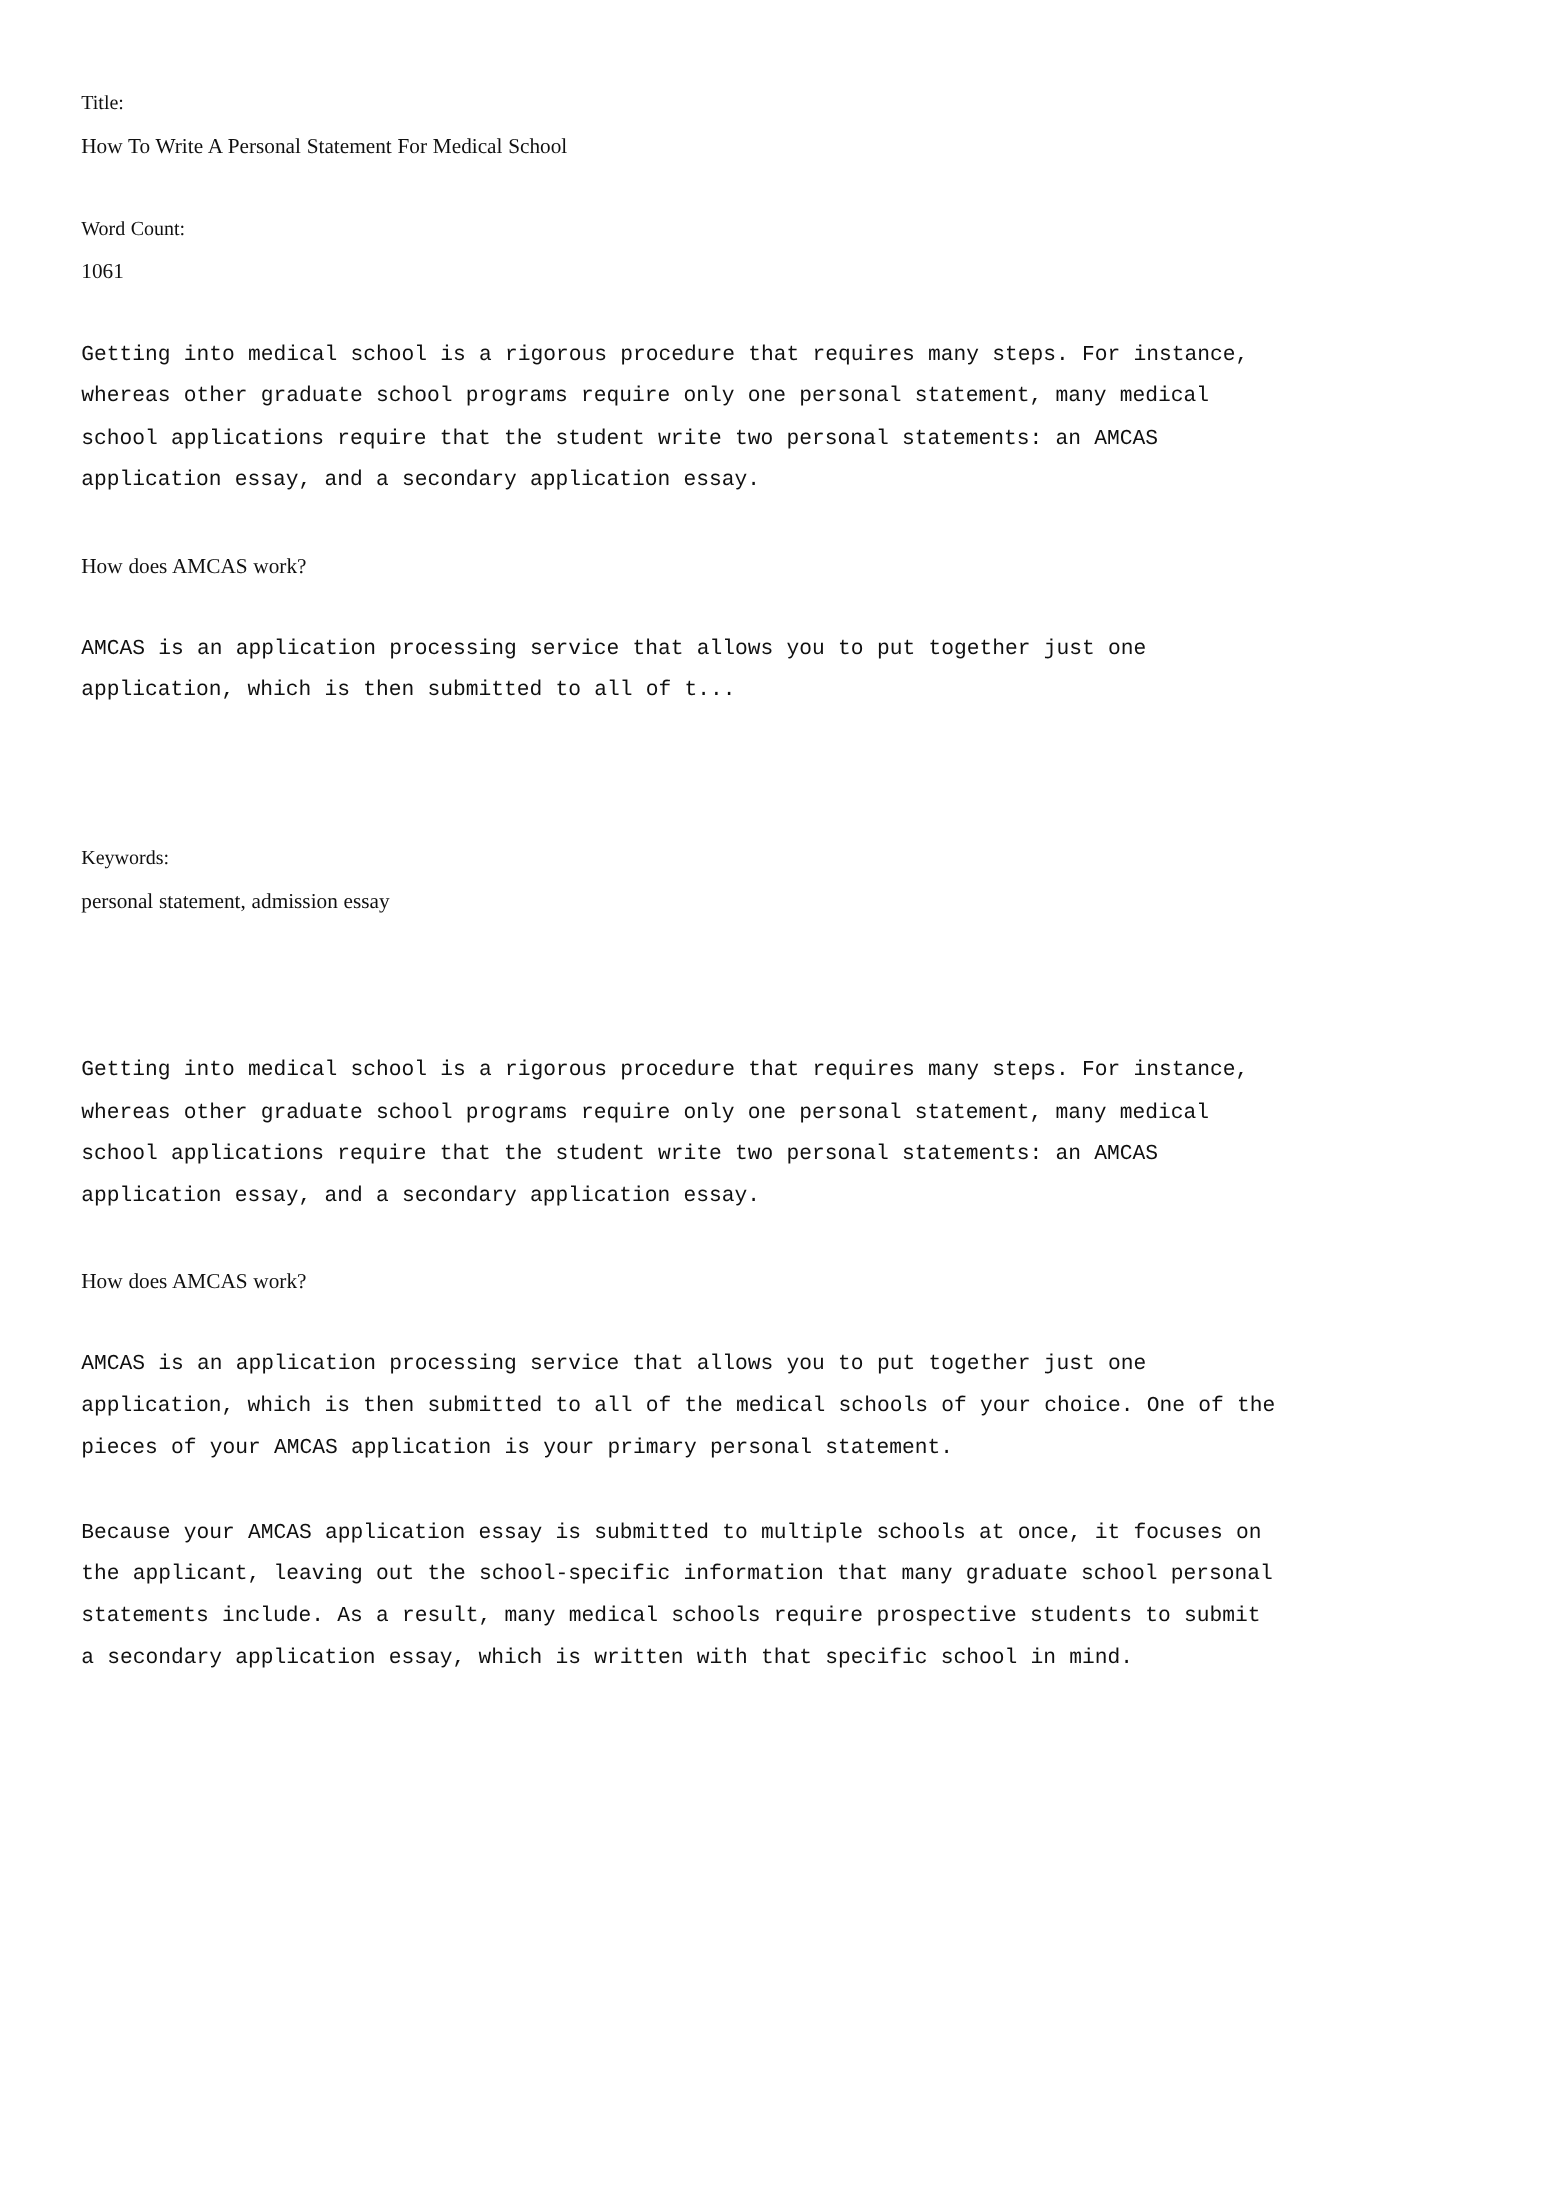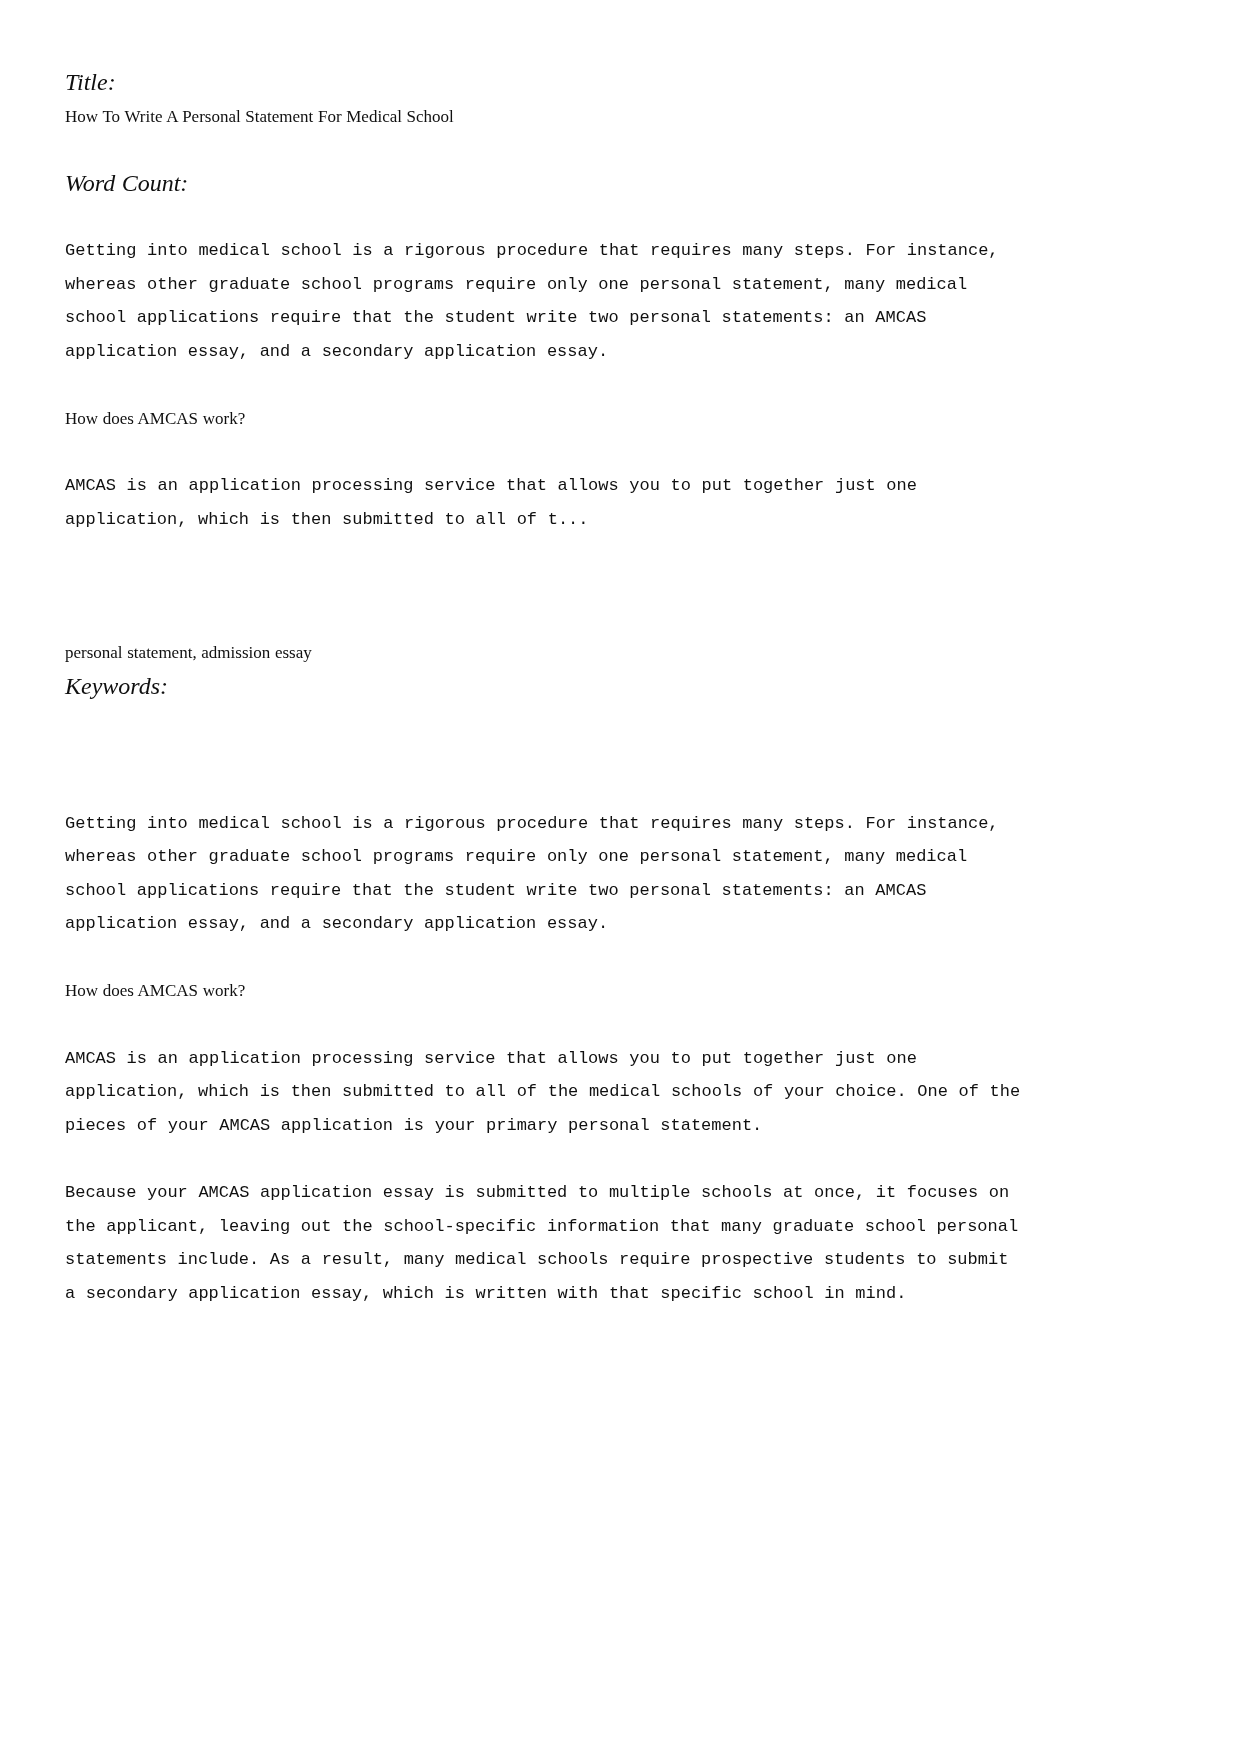--- a/index.html
+++ b/index.html
@@ -28,58 +28,58 @@
   .line,
   .para {
     font-size: 17px;
     line-height: 33.6px;
     color: #101010;
     text-align: left;
     white-space: normal;
     word-spacing: 0.4px;
   }
   .label {
-    font-size: 24px;
+    font-size: 16px;
     line-height: 33.6px;
-    font-style: italic;
   }
   .gap-sm { height: 33.6px; }
   .gap-xl { height: 100px; }
   .gap-xxl { height: 103px; }
   .block { margin: 0; padding: 0; font-family: Liberation Mono, monospace; }
 </style>
 </head>
 <body>
 
 <div class="page">
   <div class="doc-body">
 
     <div class="line label">Title:</div>
     <div class="line">How To Write A Personal Statement For Medical School</div>
 
     <div class="gap-sm"></div>
 
     <div class="line label">Word Count:</div>
+    <div class="line">1061</div>
 
     <div class="gap-sm"></div>
 
     <div class="para block">Getting into medical school is a rigorous procedure that requires many steps.  For instance, whereas other graduate school programs require only one personal statement, many medical school applications require that the student write two personal statements: an AMCAS application essay, and a secondary application essay.</div>
 
     <div class="gap-sm"></div>
 
     <div class="line">How does AMCAS work?</div>
 
     <div class="gap-sm"></div>
 
     <div class="para block">AMCAS is an application processing service that allows you to put together just one application, which is then submitted to all of t...</div>
 
     <div class="gap-xl"></div>
 
+    <div class="line label">Keywords:</div>
     <div class="line">personal statement, admission essay</div>
-    <div class="line label">Keywords:</div>
 
     <div class="gap-xxl"></div>
 
     <div class="para block">Getting into medical school is a rigorous procedure that requires many steps.  For instance, whereas other graduate school programs require only one personal statement, many medical school applications require that the student write two personal statements: an AMCAS application essay, and a secondary application essay.</div>
 
     <div class="gap-sm"></div>
 
     <div class="line">How does AMCAS work?</div>
 
     <div class="gap-sm"></div>

